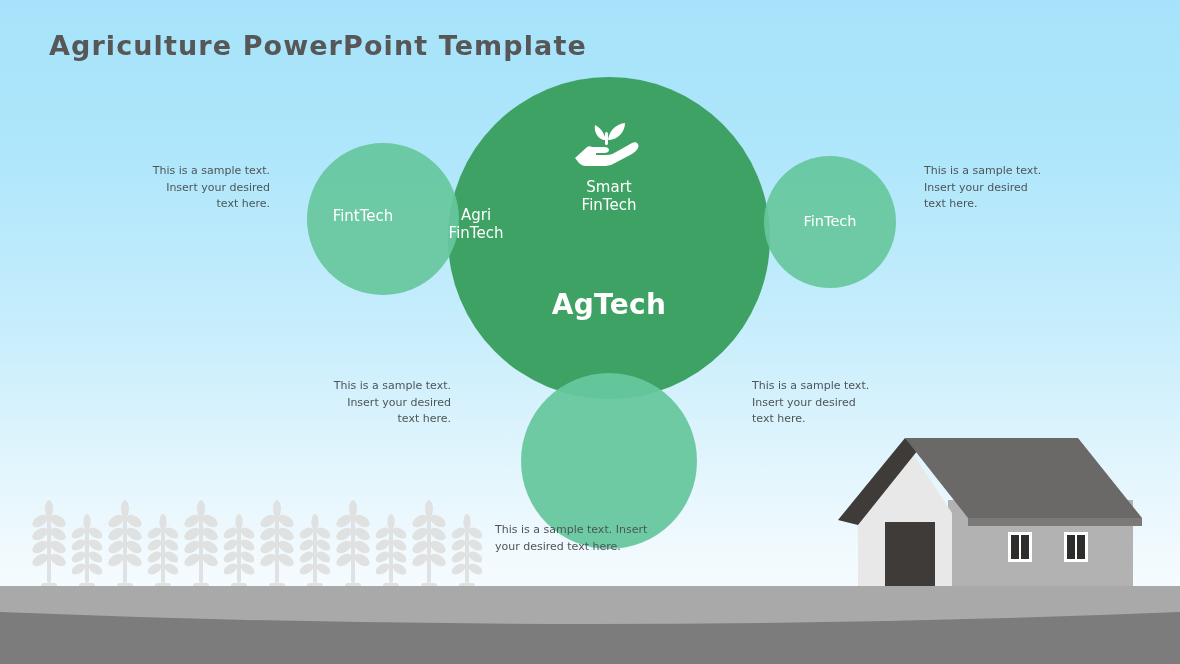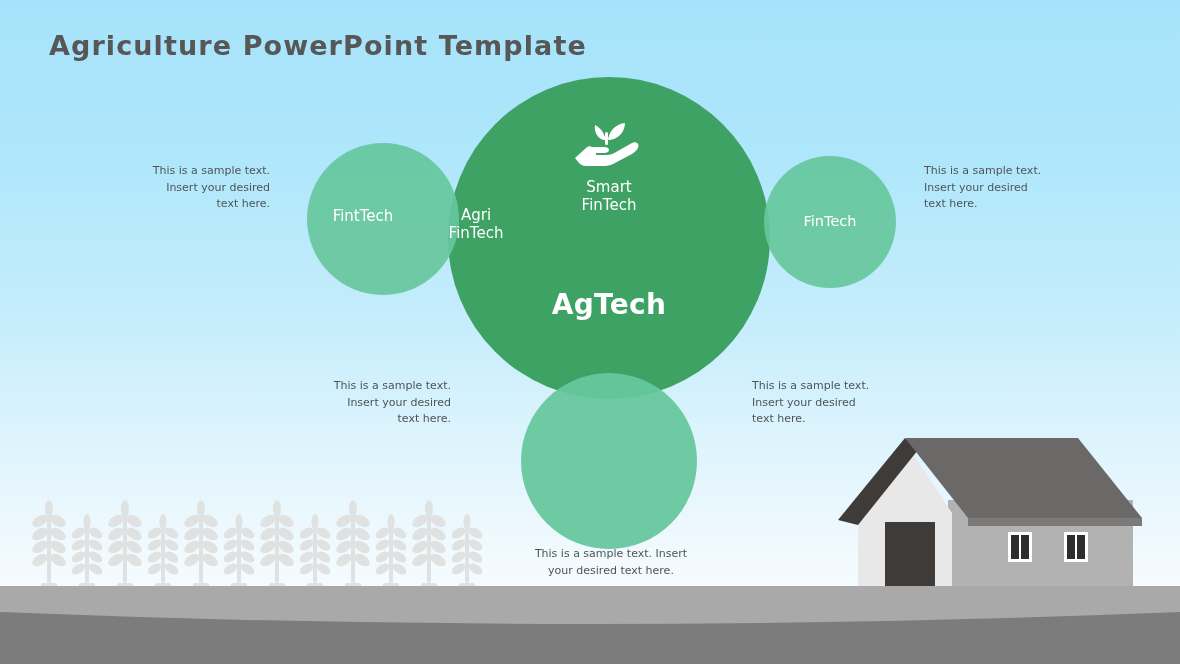--- a/index.html
+++ b/index.html
@@ -80,21 +80,21 @@
 
   
   .sample{
     position:absolute;color:#4e5558;font-size:11px;line-height:1.52;
     white-space:pre-line;
   }
   .s-tl{left:58px;top:163px;width:212px;text-align:right;}
   .s-tr{left:924px;top:163px;width:214px;text-align:left;}
   .s-bl{left:238px;top:378px;width:213px;text-align:right;}
   .s-br{left:752px;top:378px;width:214px;text-align:left;}
-  .s-bc{left:495px;top:546px;width:232px;text-align:center;line-height:1.5;}
+  .s-bc{left:495px;top:522px;width:232px;line-height:1.5;}
 </style>
 </head>
 <body>
 
 <div class="slide">
 
   <div class="title">Agriculture PowerPoint Template</div>
 
   <div class="wheat-field">
     <div class="wheat" style="left:30px;">

